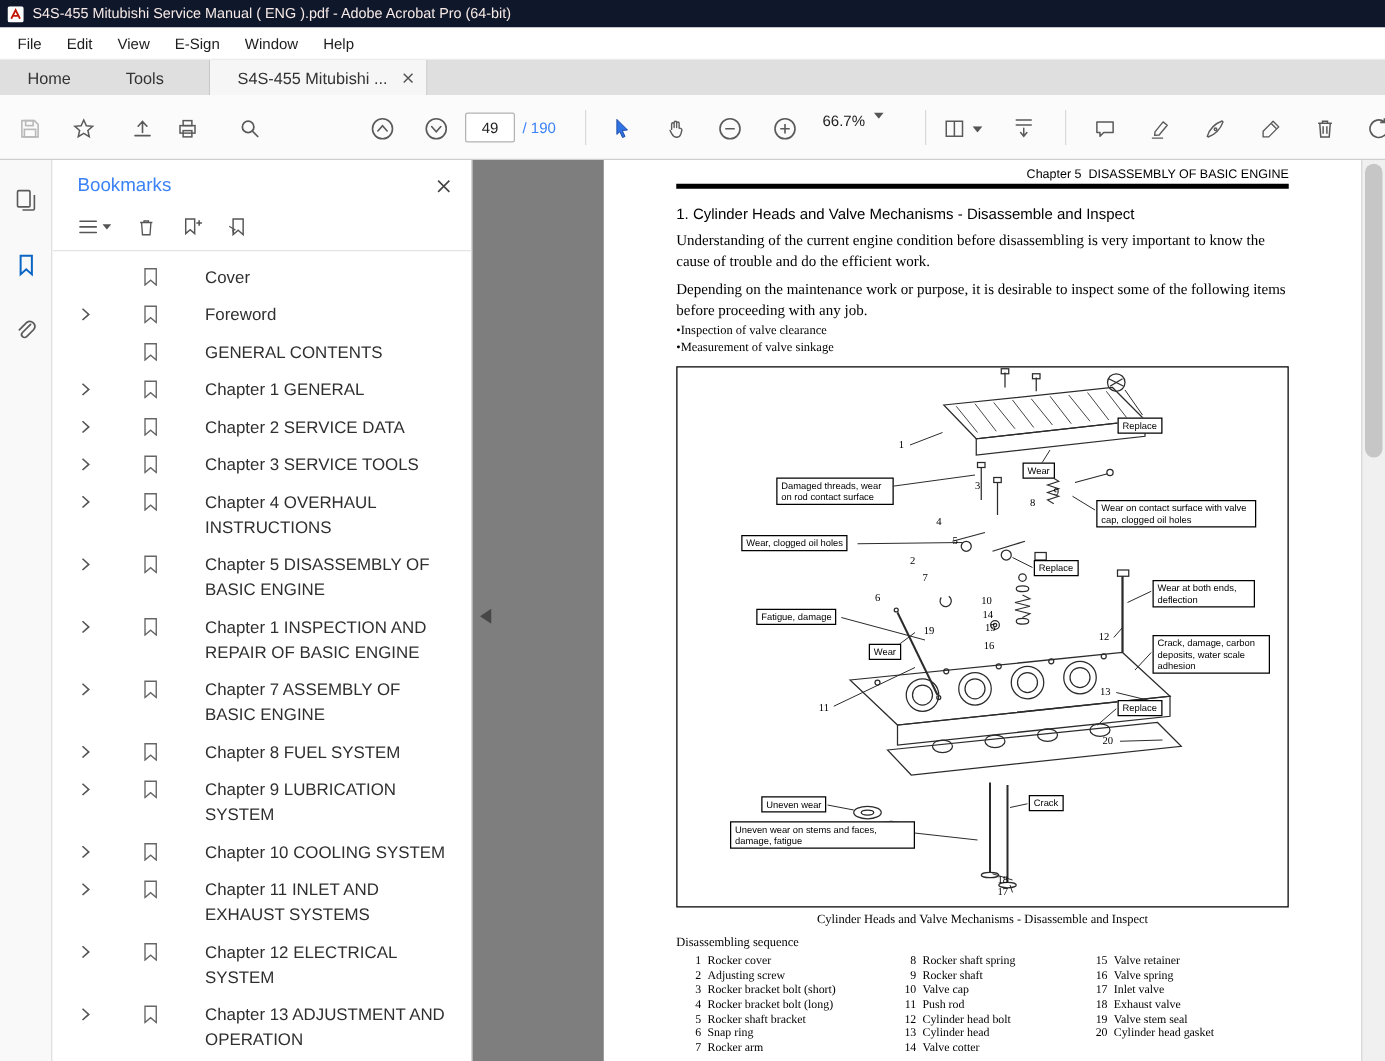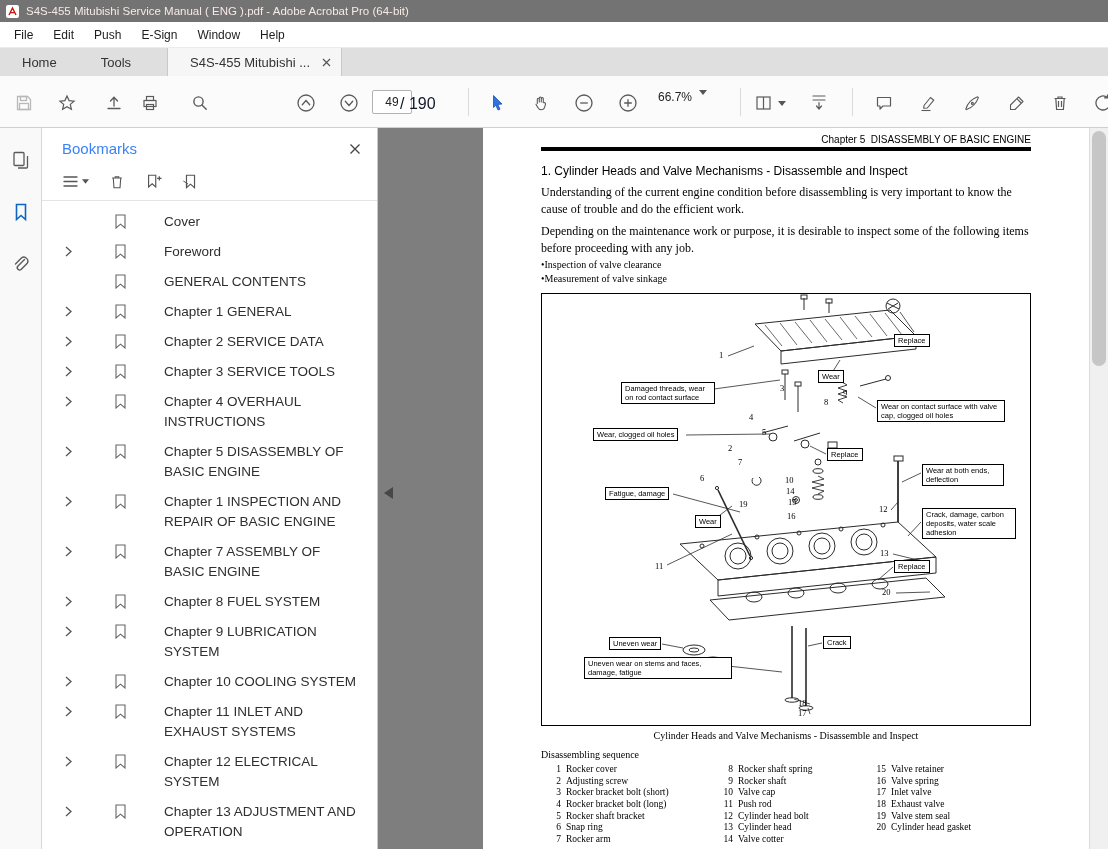--- a/index.html
+++ b/index.html
@@ -1,40 +1,40 @@
 <!DOCTYPE html>
 <html><head>
 <meta charset="utf-8">
 <style>
   * { box-sizing: border-box; margin: 0; padding: 0; }
   html,body { width: 1108px; height: 849px; overflow: hidden; }
   body { font-family: "Liberation Sans", sans-serif; background: #fff; }
   .app { position: relative; width: 1108px; height: 849px; overflow: hidden; }
 
   
-  .titlebar { height: 22px; background: #737373; display: flex; align-items: center; padding-left: 6px; gap: 7px; }
+  .titlebar { height: 22px; background: #0f172a; display: flex; align-items: center; padding-left: 6px; gap: 7px; }
   .titlebar .ttext { color: #f6e9e6; font-size: 11.5px; white-space: pre; }
   .tlogo { width: 13px; height: 13px; }
 
   
   .menubar { height: 26px; background: #ffffff; display: flex; align-items: center; padding-left: 4px; border-bottom: 1px solid #ececec; }
   .menubar span { font-size: 12px; color: #1c1c1c; padding: 4px 10px; cursor: default; }
 
   
   .tabbar { height: 28px; background: #dfdfdf; display: flex; align-items: stretch; }
   .tab { display: flex; align-items: center; padding: 0 22px; font-size: 13px; color: #333; }
   .tab.doc { background: #f6f6f6; border-left: 1px solid #c9c9c9; border-right: 1px solid #c9c9c9; margin-left: 14px; padding-right: 10px; gap: 12px; }
   .tab.doc .x { display: inline-flex; }
 
   
   .toolbar { position: relative; height: 52px; background: #fbfbfb; border-bottom: 1px solid #cfcfcf; }
   .tbtn { position: absolute; top: 14px; width: 26px; height: 26px; display: flex; align-items: center; justify-content: center; border-radius: 3px; }
   .tsep { position: absolute; top: 12px; width: 1px; height: 28px; background: #dadada; }
   .pagebox { position: absolute; left: 372px; top: 14px; width: 40px; height: 24px; border: 1px solid #b3b3b3; border-radius: 2px; background: #fff; text-align: center; font-size: 12px; color: #222; font-family: "Liberation Sans", sans-serif; }
-  .pagetotal { position: absolute; left: 400px; top: 19px; font-size: 16px; color: #0f172a; white-space: pre; }
+  .pagetotal { position: absolute; left: 418px; top: 19px; font-size: 12px; color: #3b82f6; white-space: pre; }
   .zoomdd { position: absolute; left: 652px; top: 14px; height: 26px; display: flex; align-items: flex-start; gap: 7px; padding: 0 6px; font-size: 12px; color: #222; border-radius: 3px; }
 
   
   .bodyrow { position: relative; width: 1108px; height: 721px; }
 
   .rail { position: absolute; left: 0; top: 0; width: 42px; height: 721px; background: #f9f9f9; border-right: 1px solid #d8d8d8; display: flex; flex-direction: column; align-items: center; padding-top: 18px; gap: 24px; }
   .railbtn { width: 28px; height: 28px; display: flex; align-items: center; justify-content: center; }
 
   .panel { position: absolute; left: 42px; top: 0; width: 336px; height: 721px; background: #fff; border-right: 1px solid #c9c9c9; overflow: hidden; }
   .panelhead { display: flex; align-items: center; justify-content: space-between; padding: 12px 16px 4px 20px; }
@@ -88,21 +88,21 @@
     <svg class="tlogo" viewBox="0 0 13 13">
       <rect x="0" y="0" width="13" height="13" rx="2" fill="#fff"></rect>
       <path d="M3,10 L6.5,3 L10,10 M4.6,7.6 h3.8" stroke="#c21807" stroke-width="1.4" fill="none"></path>
     </svg>
     <span class="ttext">S4S-455 Mitubishi Service Manual ( ENG ).pdf - Adobe Acrobat Pro (64-bit)</span>
   </div>
 
   <div class="menubar">
     <span>File</span>
     <span>Edit</span>
-    <span>Push</span>
+    <span>View</span>
     <span>E-Sign</span>
     <span>Window</span>
     <span>Help</span>
   </div>
 
   <div class="tabbar">
     <div class="tab">
         <span>Home</span>
       </div>
     <div class="tab">

